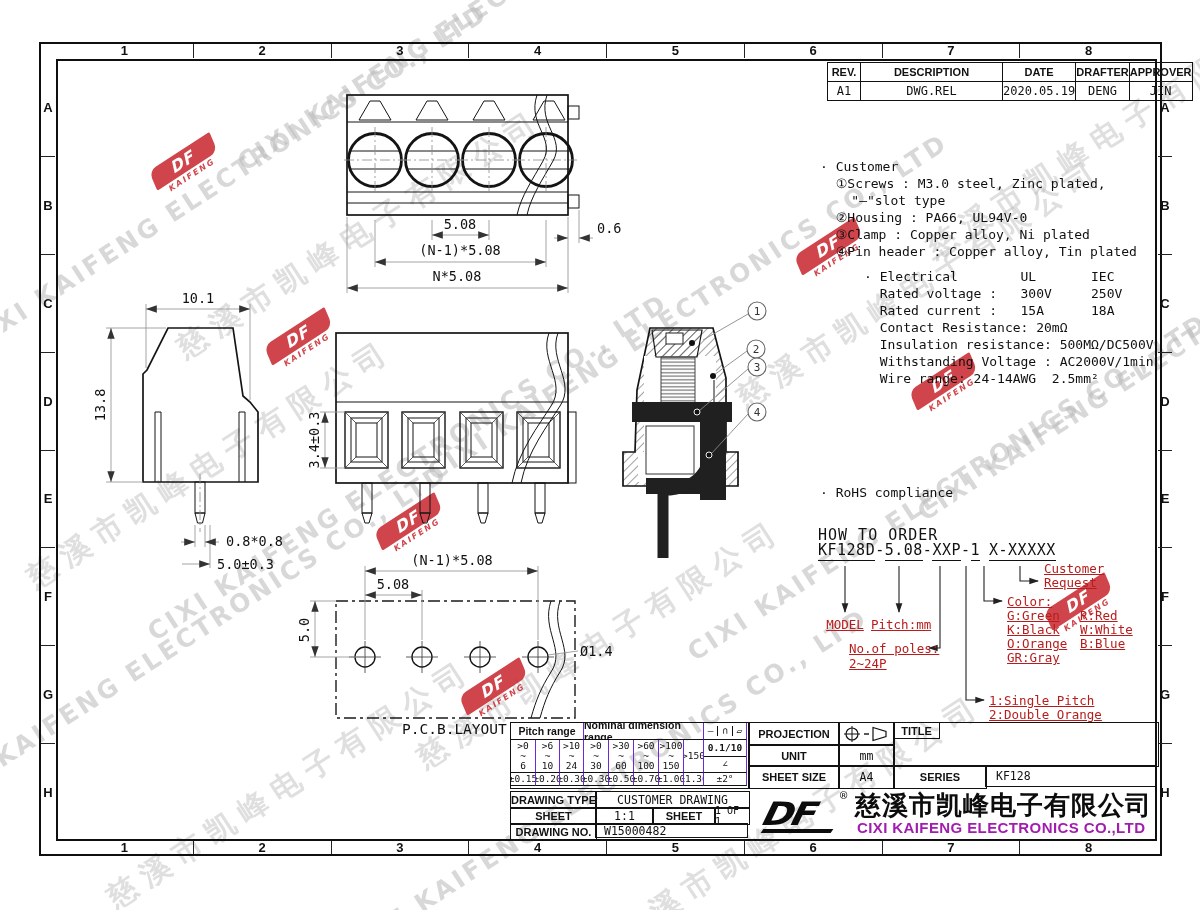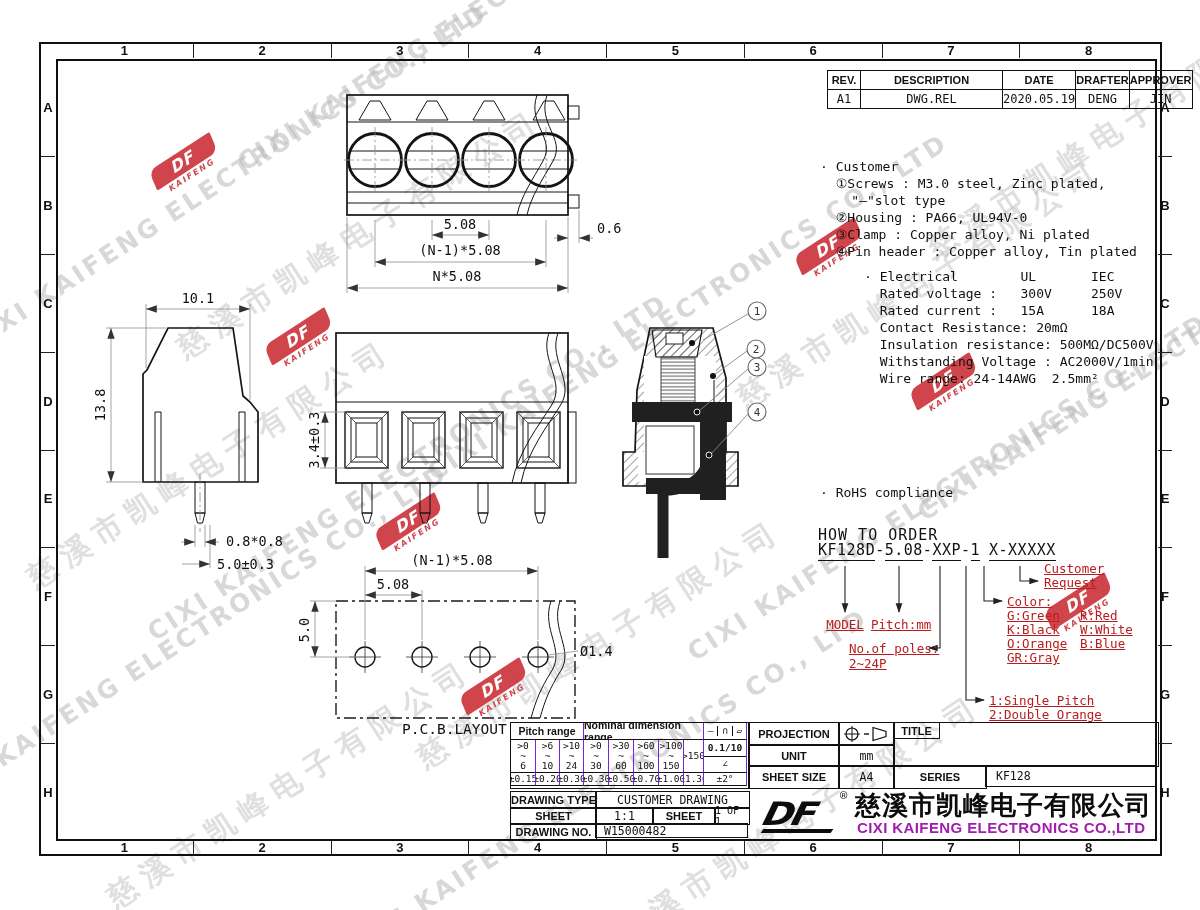--- a/index.html
+++ b/index.html
@@ -38,21 +38,21 @@
   
   .abs{position:absolute;z-index:5;}
   .note{position:absolute;z-index:5;white-space:pre;font:13px/17px "DejaVu Sans Mono",monospace;color:#101010;}
   .hto{font:12.5px "DejaVu Sans Mono",monospace;color:#b91c1c;text-decoration:underline;}
   .hto-title{font:15px "DejaVu Sans Mono",monospace;letter-spacing:1px;}
   .pn{font:15px "DejaVu Sans Mono",monospace;letter-spacing:.5px;white-space:nowrap;}
   .pn .seg{border-bottom:1.6px solid #111;padding-bottom:1px;}
   .pn .sp{display:inline-block;width:9px;}
   .hto-line{line-height:14px;}
   
-  table.rev{position:absolute;left:827px;top:70px;z-index:5;border-collapse:collapse;table-layout:fixed;}
+  table.rev{position:absolute;left:827px;top:62px;z-index:5;border-collapse:collapse;table-layout:fixed;}
   table.rev th,table.rev td{border:1.2px solid #111;text-align:center;padding:0;height:18px;overflow:hidden;}
   table.rev th{font:700 11px "Liberation Sans",sans-serif;}
   table.rev td{font:12px "DejaVu Sans Mono",monospace;}
   
   .tol{position:absolute;left:510px;top:722px;width:238px;height:65px;z-index:5;border:1.5px solid #111;
        display:grid;grid-template-columns:25px 24px 24px 25px 25px 25px 25px 20px 43px;grid-template-rows:17px 33px 13px;}
   .tol>div{border-right:1px solid #6d28d9;border-bottom:1px solid #111;display:flex;align-items:center;justify-content:center;
            font:9.5px/10px "DejaVu Sans Mono",monospace;overflow:hidden;}
   .tol .hd{font:700 10.5px "Liberation Sans",sans-serif;}
   .tol .rng{white-space:pre-line;text-align:center;}

